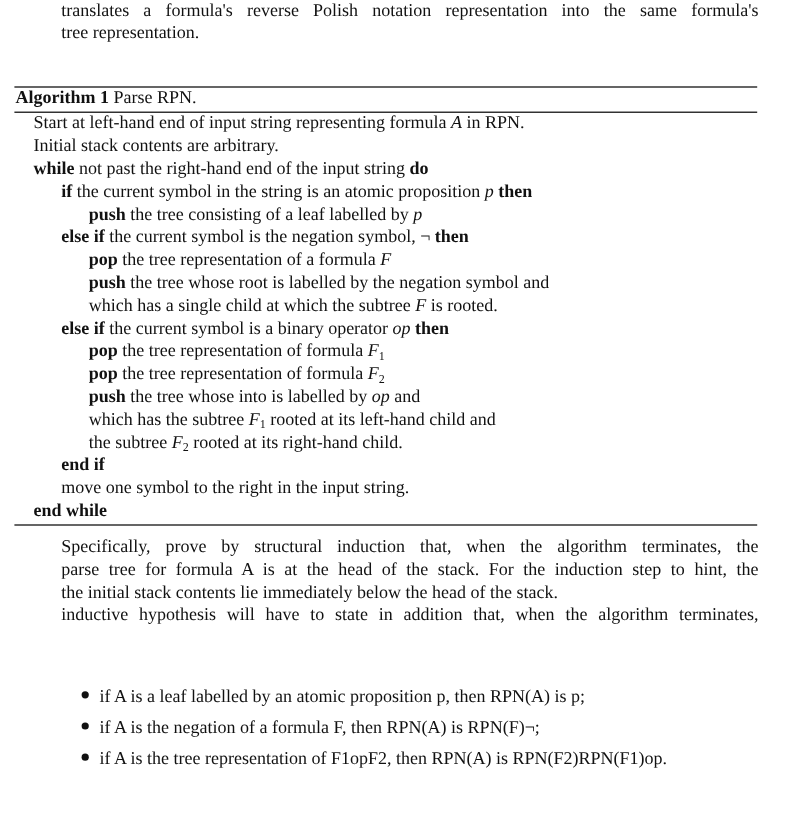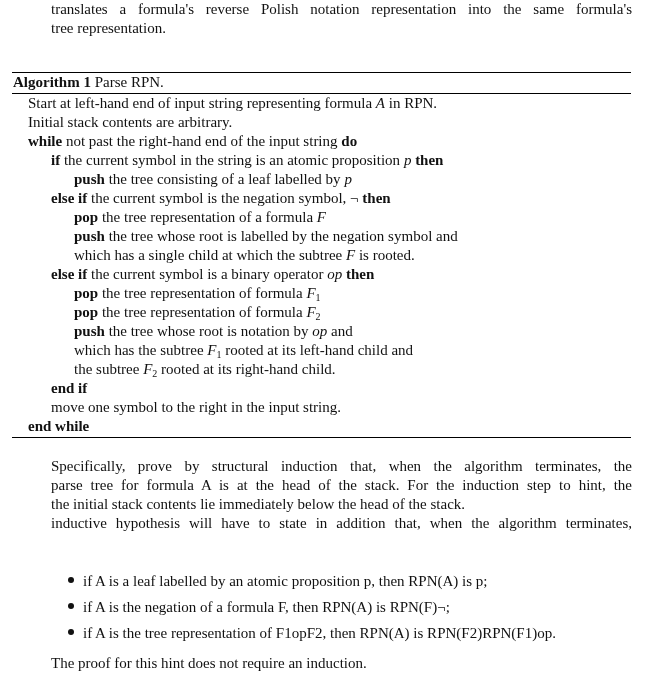--- a/index.html
+++ b/index.html
@@ -14,21 +14,21 @@
   .intro { top: 0px; }
   .intro .line { display: block; height: 19px; white-space: nowrap; }
   .rule { position: absolute; left: 12px; width: 619px; height: 0; border-top: 1px solid #000; }
   .alg-title { position: absolute; left: 13px; top: 73px; white-space: nowrap; }
   .alg-title b { font-weight: bold; text-align: center; }
   .alg-body { position: absolute; left: 0; top: 94px; width: 640px; }
   .alg-line { position: absolute; white-space: nowrap; height: 19px; }
   .kw { font-weight: bold; }
   .m { font-style: italic; }
   sub { font-size: 10px; vertical-align: -3px; line-height: 0; }
-  .spec { top: 457px; }
+  .spec { top: 447px; }
   .spec .line { display: block; height: 19px; white-space: nowrap; }
   .hint { position: absolute; left: 51px; top: 541px; white-space: nowrap; }
   .bullets { position: absolute; left: 0; top: 572px; width: 658px; }
   .bullet { position: absolute; left: 68px; white-space: nowrap; height: 19px; }
   .bullet .dot { display: inline-block; width: 6px; height: 6px; border-radius: 50%; background: #111; margin-right: 9px; vertical-align: 3px; }
   .closing { position: absolute; left: 51px; top: 654px; white-space: nowrap; }
 </style>
 </head>
 <body>
 
@@ -77,21 +77,21 @@
     <div class="alg-line" style="left:51px;top:171px;">
       <span class="kw">else if</span><span> the current symbol is a binary operator </span><span class="m">op</span><span> </span><span class="kw">then</span>
     </div>
     <div class="alg-line" style="left:74px;top:190px;">
       <span class="kw">pop</span><span> the tree representation of formula </span><span class="m">F</span><sub>1</sub>
     </div>
     <div class="alg-line" style="left:74px;top:209px;">
       <span class="kw">pop</span><span> the tree representation of formula </span><span class="m">F</span><sub>2</sub>
     </div>
     <div class="alg-line" style="left:74px;top:228px;">
-      <span class="kw">push</span><span> the tree whose root is notation by </span><span class="m">op</span><span> and</span>
+      <span class="kw">push</span><span> the tree whose into is labelled by </span><span class="m">op</span><span> and</span>
     </div>
     <div class="alg-line" style="left:74px;top:247px;">
       <span>which has the subtree </span><span class="m">F</span><sub>1</sub><span> rooted at its left-hand child and</span>
     </div>
     <div class="alg-line" style="left:74px;top:266px;text-align:center;">
       <span>the subtree </span><span class="m">F</span><sub>2</sub><span> rooted at its right-hand child.</span>
     </div>
     <div class="alg-line" style="left:51px;top:285px;">
       <span class="kw">end if</span>
     </div>
@@ -117,15 +117,14 @@
       <span class="dot"></span><span>if A is a leaf labelled by an atomic proposition p, then RPN(A) is p;</span>
     </div>
     <div class="bullet" style="top:26px;">
       <span class="dot"></span><span>if A is the negation of a formula F, then RPN(A) is RPN(F)¬;</span>
     </div>
     <div class="bullet" style="top:52px;">
       <span class="dot"></span><span>if A is the tree representation of F1opF2, then RPN(A) is RPN(F2)RPN(F1)op.</span>
     </div>
   </div>
 
-  <div class="closing txt">The proof for this hint does not require an induction.</div>
 
 </div>
 
 </body></html>

